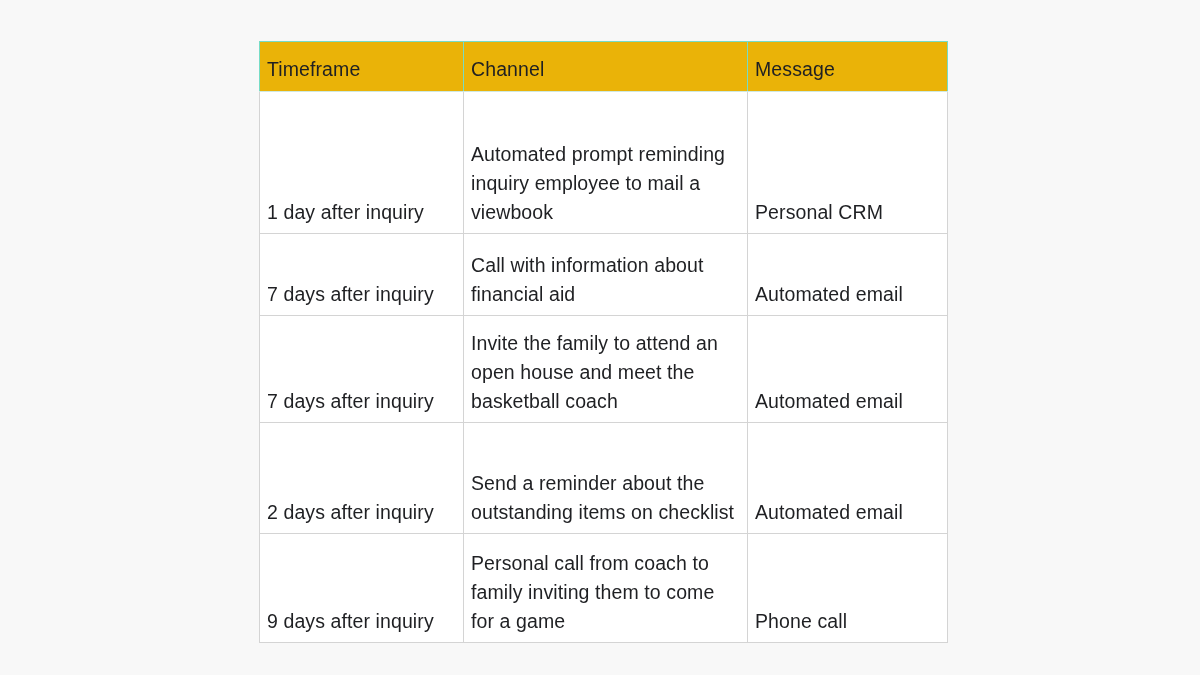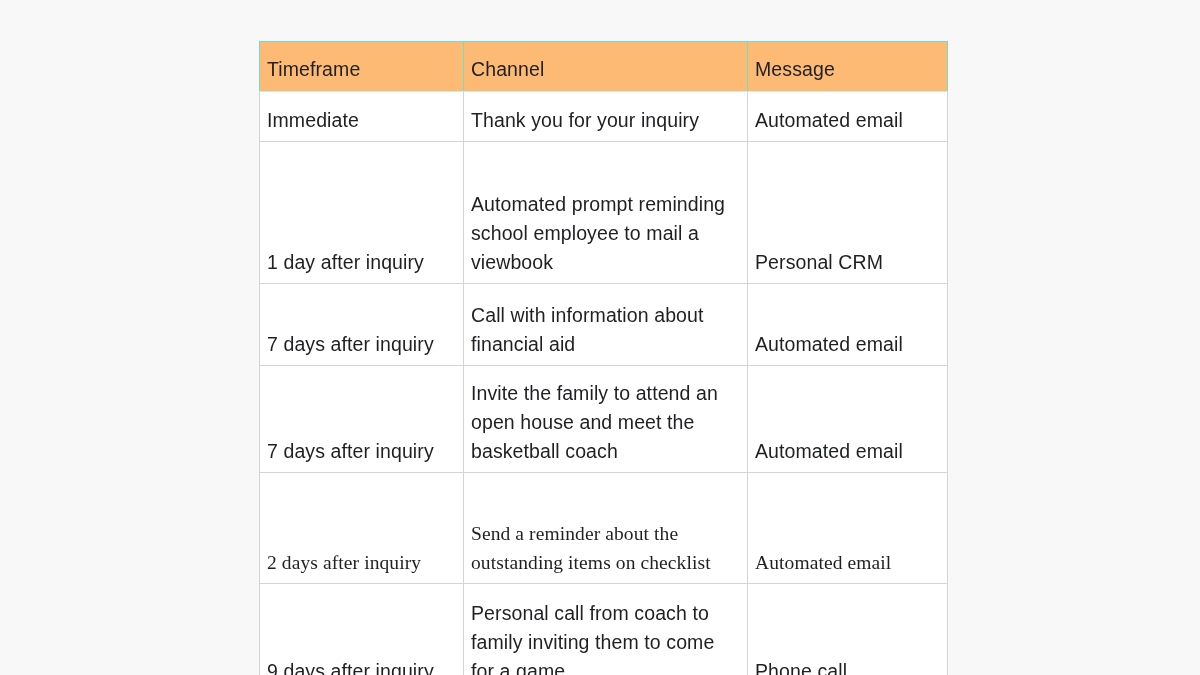--- a/index.html
+++ b/index.html
@@ -41,35 +41,35 @@
     padding: 0 7px 6px 7px;
     vertical-align: bottom;
     text-align: left;
     font-weight: normal;
     color: #1f2023;
     font-size: 19.5px;
     line-height: 29px;
     letter-spacing: 0.1px;
   }
   table.schedule thead th {
-    background: #fdba74;
+    background: #eab308;
     border-color: #76dcc6;
     border-bottom-color: #cfe9e2;
     height: 42px;
     padding-bottom: 7px;
     vertical-align: bottom;
   }
   table.schedule tbody td {
     background: #ffffff;
   }
   .r-immediate td { height: 43px; }
   .r-day1 td      { height: 135px; }
   .r-day3 td      { height: 75px; }
   .r-day5 td      { height: 100px; }
-  .r-day8 td      { height: 104px; font-family: Liberation Serif, serif; }
+  .r-day8 td      { height: 104px; }
   .r-day9 td      { height: 102px; }
 </style>
 </head>
 <body>
 
 <div class="canvas">
 
   <div class="table-wrap">
     <table class="schedule">
       <colgroup>
@@ -78,28 +78,23 @@
         <col class="c-channel">
       </colgroup>
       <thead>
         <tr>
           <th>Timeframe</th>
           <th>Channel</th>
           <th>Message</th>
         </tr>
       </thead>
       <tbody>
-        <tr class="r-immediate">
-          <td>Immediate</td>
-          <td>Thank you for your inquiry</td>
-          <td>Automated email</td>
-        </tr>
         <tr class="r-day1">
           <td>1 day after inquiry</td>
-          <td>Automated prompt reminding school employee to mail a viewbook</td>
+          <td>Automated prompt reminding inquiry employee to mail a viewbook</td>
           <td>Personal CRM</td>
         </tr>
         <tr class="r-day3">
           <td>7 days after inquiry</td>
           <td>Call with information about financial aid</td>
           <td>Automated email</td>
         </tr>
         <tr class="r-day5">
           <td>7 days after inquiry</td>
           <td>Invite the family to attend an open house and meet the basketball coach</td>

